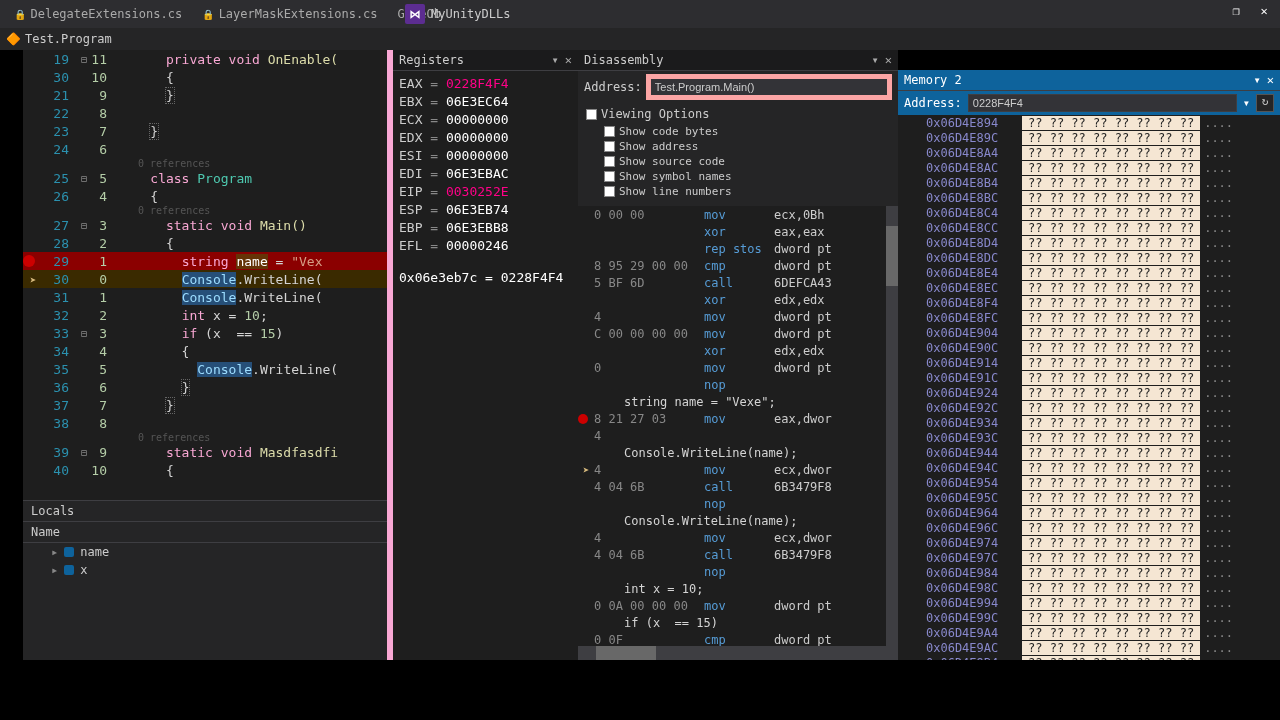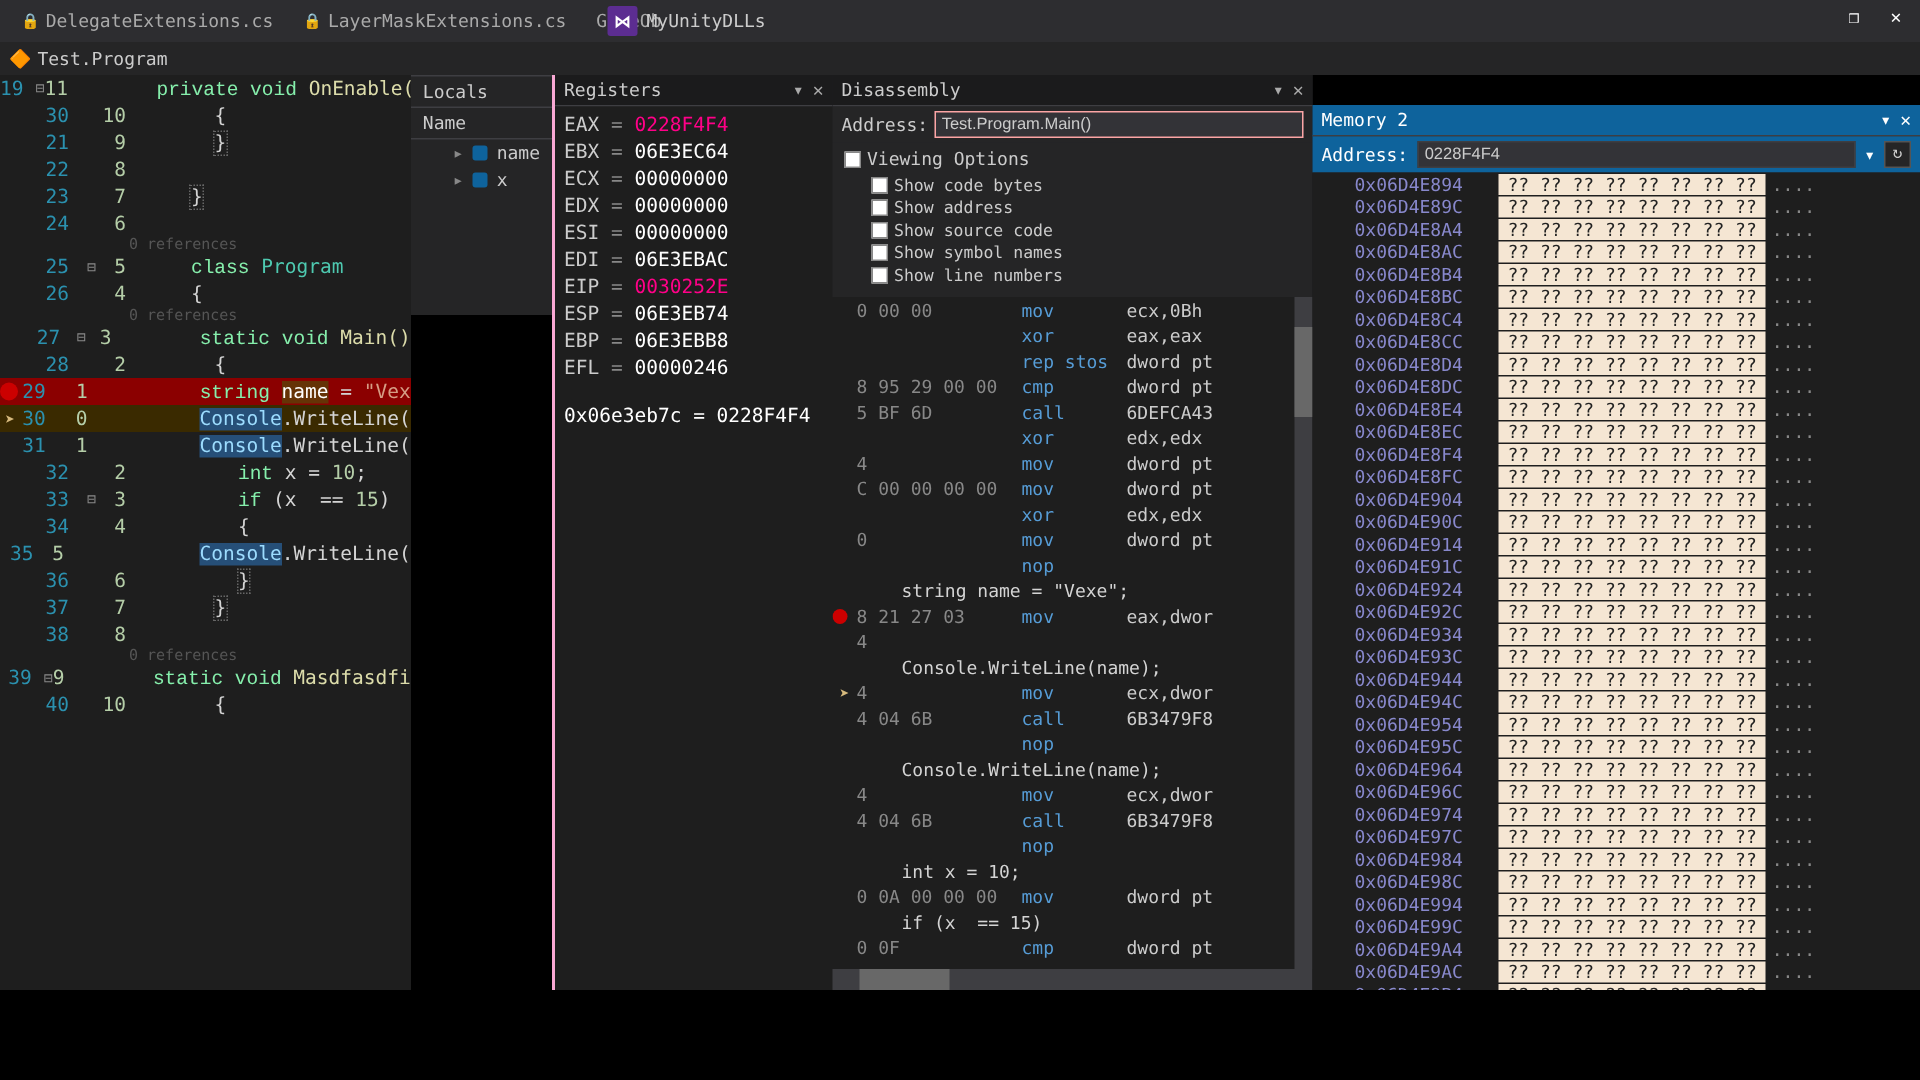--- a/index.html
+++ b/index.html
@@ -7,41 +7,41 @@
 .top-tabs { height:28px; background:#2d2d30; display:flex; align-items:center; padding:0 4px; }
 .tab { padding:4px 10px; color:#aaa; display:flex; align-items:center; gap:4px; }
 .lock-icon { font-size:10px; }
 .vs-title { display:flex; align-items:center; gap:6px; padding:0 10px; color:#ccc; }
 .vs-logo { width:20px; height:20px; background:#5c2d91; border-radius:2px; display:inline-flex; align-items:center; justify-content:center; color:#fff; font-weight:bold; font-size:11px; }
 .subbar { height:22px; background:#252526; display:flex; align-items:center; padding:0 6px; }
 .win-btns { position:absolute; top:4px; right:6px; display:flex; gap:8px; color:#fff; }
 .win-btn { width:20px; text-align:center; }
 
 .main { display:flex; height:610px; }
-.left { width:370px; display:flex; flex-direction:row; border-right:2px solid #f9a8d4; }
+.left { width:370px; display:flex; flex-direction:column; border-right:6px solid #f9a8d4;margin-left:23px; }
 .code-area { flex:1; background:#1e1e1e; overflow:hidden; }
 .code-line { display:flex; align-items:center; height:18px; font-family:Consolas,monospace; font-size:13px; white-space:pre; }
 .gutter1 { width:20px; text-align:center; }
 .linenr { width:34px; text-align:right; color:#2b91af; padding-right:8px; }
 .fold { width:14px; color:#888; font-size:10px; text-align:center; }
 .linenr2 { width:22px; text-align:right; color:#b5cea8; padding-right:6px; }
 .code { padding-left:6px; color:#d4d4d4; }
-.kw { color:#86efac;font-family:Liberation Mono, monospace; }
+.kw { color:#f9a8d4; }
 .ty { color:#4ec9b0; }
 .mth { color:#dcdcaa; }
 .str { color:#d69d85; }
 .num { color:#b5cea8; }
 .hl-name { background:#653306; color:#fff; }
 .hl-console { background:#264f78; color:#9cdcfe; }
 .cur-line { background:#3a2a00; }
 .brk { background:#8b0000; color:#fff; }
 .bp { width:12px; height:12px; background:#c00; border-radius:50%; }
 .arrow { color:#d7ba7d; font-size:11px; }
 .brace-hl { outline:1px dotted #666; }
-.ref { color:#555; font-size:10px; padding-left:86px; }
+.ref { color:#555; font-size:10px; padding-left:115px; }
 
 .locals { height:160px; background:#252526; border-top:1px solid #3e3e42; }
 .locals-hdr { padding:3px 8px; color:#ccc; border-bottom:1px solid #3e3e42; }
 .locals-col { padding:3px 8px; border-bottom:1px solid #3e3e42; }
 .locals-row { padding:2px 8px 2px 28px; display:flex; align-items:center; gap:6px; }
 .var-icon { width:10px; height:10px; background:#0e639c; border-radius:2px; }
 
 .panel { background:#252526; display:flex; flex-direction:column; }
 .panel-hdr { background:#1b1b1c; padding:3px 6px; display:flex; align-items:center; justify-content:space-between; border-bottom:1px solid #3e3e42; }
 .panel-hdr.blue { background:#0e639c; color:#fff; }
@@ -49,21 +49,21 @@
 .panel-ctl span { color:#aaa; }
 
 .registers { width:185px; }
 .reg-body { padding:4px 6px; font-family:Consolas,monospace; font-size:13px; line-height:18px; background:#1e1e1e; flex:1; }
 .reg-val { color:#fff; }
 .reg-hot { color:#f08; }
 .reg-eq { color:#888; }
 
 .disasm { width:320px; }
 .da-addr { padding:3px 6px; display:flex; align-items:center; gap:4px; background:#252526; }
-.da-addr input { flex:1; background:#333337; border:1px solid #fca5a5; color:#ccc; padding:2px 4px; font-size:11px; }
+.da-addr input { flex:1; background:#333337; border:5px solid #fca5a5; color:#ccc; padding:2px 4px; font-size:11px; }
 .opts { background:#252526; padding:4px 8px; }
 .opts-title { display:flex; align-items:center; gap:4px; }
 .opts-grid { display:grid; grid-template-columns:1fr; gap:2px 10px; padding:4px 0 4px 18px; }
 .cb { display:flex; align-items:center; gap:4px; font-size:11px; color:#ccc; }
 .cb-box { width:11px; height:11px; background:#fff; border:1px solid #888; }
 .da-body { flex:1; background:#1e1e1e; font-family:Consolas,monospace; font-size:12px; overflow:hidden; position:relative; }
 .da-line { display:flex; height:17px; white-space:pre; align-items:center; }
 .da-g { width:16px; text-align:center; }
 .da-bytes { width:110px; color:#888; overflow:hidden; }
 .da-mnem { width:70px; color:#569cd6; }

